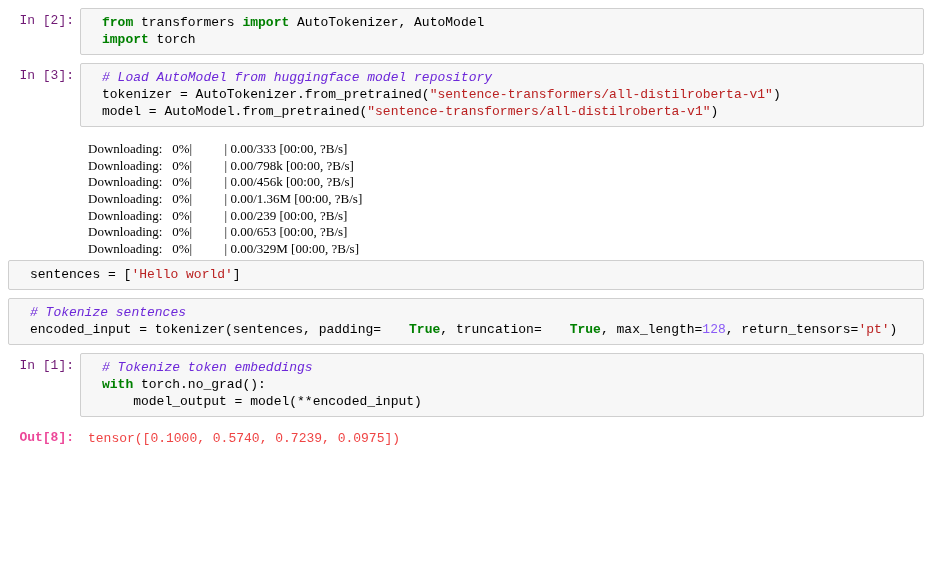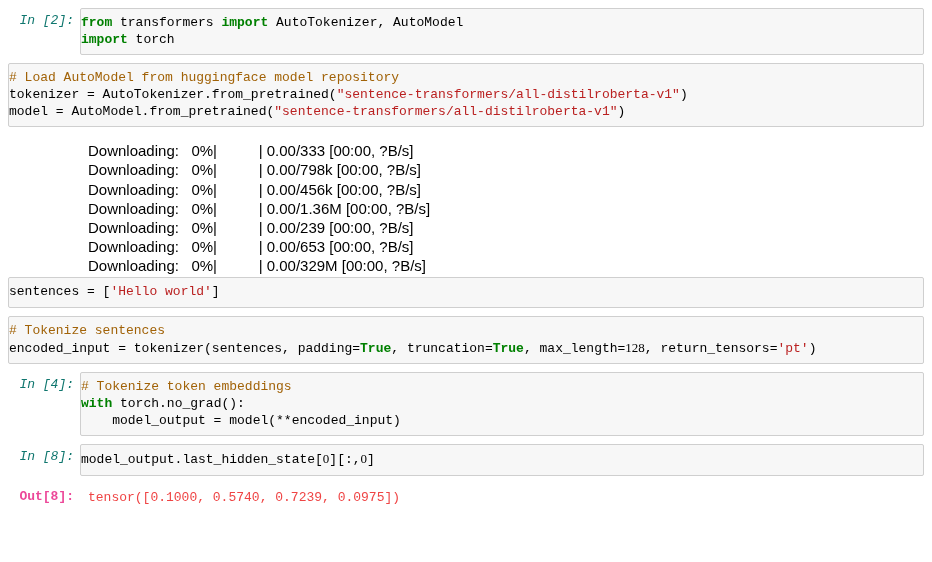--- a/index.html
+++ b/index.html
@@ -17,90 +17,87 @@
   }
   .prompt {
     width: 72px;
     min-width: 72px;
     padding: 5px 6px 5px 0;
     text-align: right;
     font-family: Menlo, Monaco, Consolas, "Courier New", monospace;
     font-size: 13px;
     line-height: 1.28;
   }
-  .prompt.in  { color: #0f766e; font-style: italic; }
+  .prompt.in  { color: #701a75; }
   .prompt.out { color: #ec4899; font-weight: bold; }
   .area {
     flex: 1;
     border: 1px solid #cfcfcf;
     border-radius: 2px;
     background: #f7f7f7;
-    padding: 6px 0;
+    padding: 6px 21px;
     font-family: Menlo, Monaco, Consolas, "Courier New", monospace;
     font-size: 13px;
     line-height: 1.28;
     white-space: pre;
     overflow-x: auto;
   }
   .area.output {
     border: none;
     background: transparent;
     padding: 6px 8px;
     color: #ef4444;
   }
   .output-under {
     margin-left: 72px;
-    font-family: Liberation Sans, sans-serif;
-    font-size: 15px;
+    font-family: Liberation Serif, serif;
+    font-size: 13px;
     line-height: 1.28;
     white-space: pre;
     padding: 6px 8px 2px 8px;
     color: #000;
   }
   .k-from, .k-import, .k-with { color: #008000; font-weight: bold; }
-  .cm { color: #a16207; }
+  .cm { color: #6d28d9; font-style: italic; }
   .st { color: #BA2121; }
-  .num { color: #000000; font-family: Liberation Serif, serif; }
-  .bval { color: #008000; font-weight: bold; }
+  .num { color: #8b5cf6; }
+  .bval { color: #008000; font-weight: bold; margin-left: 28px; }
 </style>
 </head>
 <body>
 
 <div id="notebook">
     <div class="cell">
       <div class="prompt in">In [2]:</div>
       <div class="area"><span class="k-from">from</span> transformers <span class="k-import">import</span> AutoTokenizer, AutoModel
 <span class="k-import">import</span> torch</div>
     </div>
     <div class="cell">
+      <div class="prompt in">In [3]:</div>
       <div class="area"><span class="cm"># Load AutoModel from huggingface model repository</span>
 tokenizer = AutoTokenizer.from_pretrained(<span class="st">"sentence-transformers/all-distilroberta-v1"</span>)
 model = AutoModel.from_pretrained(<span class="st">"sentence-transformers/all-distilroberta-v1"</span>)</div>
     </div>
     <div class="output-under">Downloading:   0%|          | 0.00/333 [00:00, ?B/s]
 Downloading:   0%|          | 0.00/798k [00:00, ?B/s]
 Downloading:   0%|          | 0.00/456k [00:00, ?B/s]
 Downloading:   0%|          | 0.00/1.36M [00:00, ?B/s]
 Downloading:   0%|          | 0.00/239 [00:00, ?B/s]
 Downloading:   0%|          | 0.00/653 [00:00, ?B/s]
 Downloading:   0%|          | 0.00/329M [00:00, ?B/s]</div>
     <div class="cell">
       <div class="area">sentences = [<span class="st">'Hello world'</span>]</div>
     </div>
     <div class="cell">
       <div class="area"><span class="cm"># Tokenize sentences</span>
 encoded_input = tokenizer(sentences, padding=<span class="bval">True</span>, truncation=<span class="bval">True</span>, max_length=<span class="num">128</span>, return_tensors=<span class="st">'pt'</span>)</div>
     </div>
     <div class="cell">
-      <div class="prompt in">In [4]:</div>
+      <div class="prompt in">In [1]:</div>
       <div class="area"><span class="cm"># Tokenize token embeddings</span>
 <span class="k-with">with</span> torch.no_grad():
     model_output = model(**encoded_input)</div>
-    </div>
-    <div class="cell">
-      <div class="prompt in">In [8]:</div>
-      <div class="area">model_output.last_hidden_state[<span class="num">0</span>][:,<span class="num">0</span>]</div>
     </div>
     <div class="cell">
       <div class="prompt out">Out[8]:</div>
       <div class="area output">tensor([0.1000, 0.5740, 0.7239, 0.0975])</div>
     </div>
   </div>
 
 </body></html>

